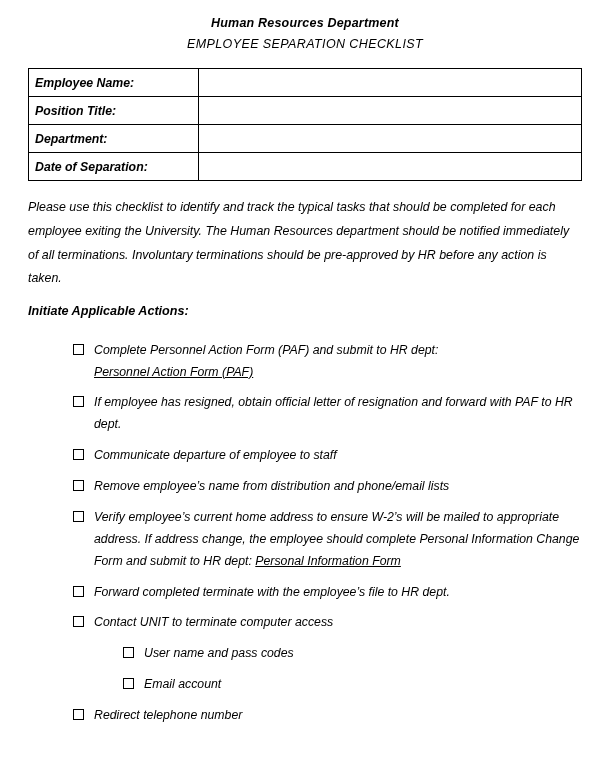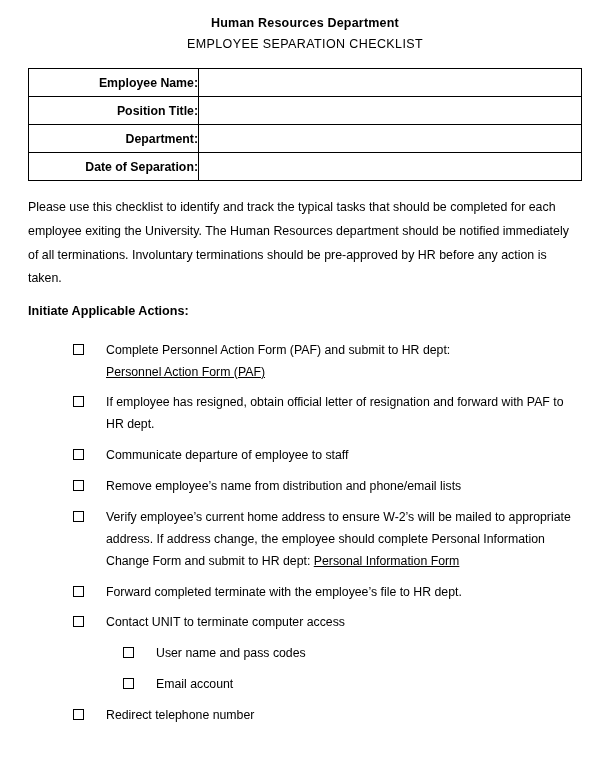--- a/index.html
+++ b/index.html
@@ -13,40 +13,40 @@
     font-family: "Liberation Sans", sans-serif;
     color: #000000;
     overflow: hidden;
   }
   .page {
     width: 600px;
     height: 778px;
     box-sizing: border-box;
     padding: 14px 18px 0 28px;
     position: relative;
+    font-style: italic;
   }
   .doc-title {
     text-align: center;
     font-weight: bold;
     font-size: 12.5px;
     letter-spacing: 0.2px;
     margin: 2px 0 0 0;
   }
   .doc-subtitle {
     text-align: center;
     font-size: 12.5px;
     letter-spacing: 0.4px;
     margin: 7px 0 12px 0;
   }
   table.info {
     width: 100%;
     border-collapse: collapse;
     margin-top: 17px;
     table-layout: fixed;
-    text-align: right;
   }
   table.info td {
     border: 1px solid #000000;
     height: 23px;
     padding: 2px 0 2px 6px;
     font-size: 12.3px;
     vertical-align: middle;
   }
   table.info td.label {
     width: 163px;
@@ -66,21 +66,20 @@
     font-weight: bold;
   }
   .checklist {
     margin-top: 22px;
     padding-left: 45px;
   }
   .item {
     display: flex;
     align-items: flex-start;
     margin-bottom: 9px;
-    gap: 12px;
   }
   .item.sub {
     padding-left: 50px;
   }
   .box {
     width: 9px;
     height: 9px;
     border: 1.4px solid #000000;
     flex: 0 0 auto;
     margin-top: 4px;

